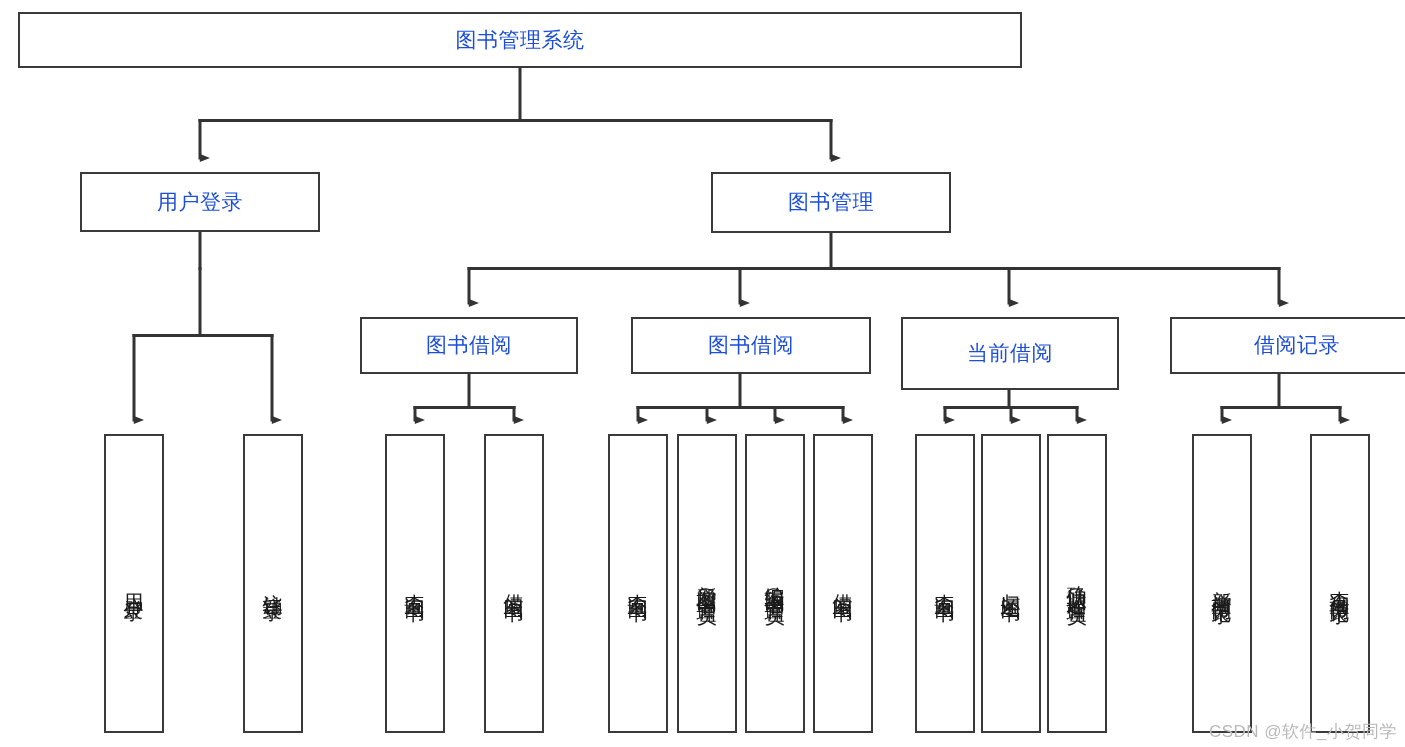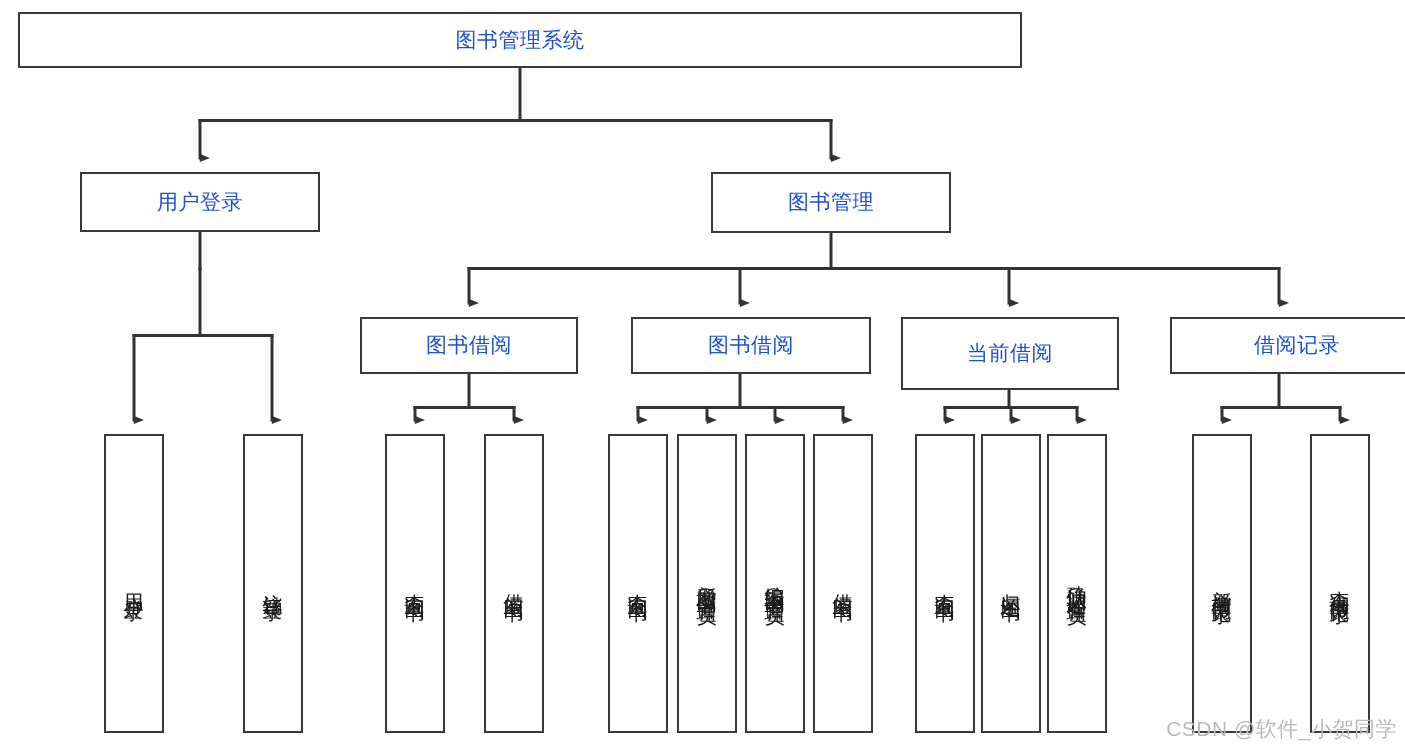--- a/index.html
+++ b/index.html
@@ -51,21 +51,21 @@
     text-orientation: upright;
     letter-spacing: 3px;
     line-height: 1;
     white-space: nowrap;
     user-select: none;
   }
   #watermark {
     position: absolute;
     right: 8px;
     bottom: 4px;
-    font-size: 21px;
+    font-size: 17px;
     color: #b9b9b9;
     letter-spacing: 0.5px;
     white-space: nowrap;
     user-select: none;
   }
 </style>
 </head>
 <body>
 
 <div id="diagram-root">

